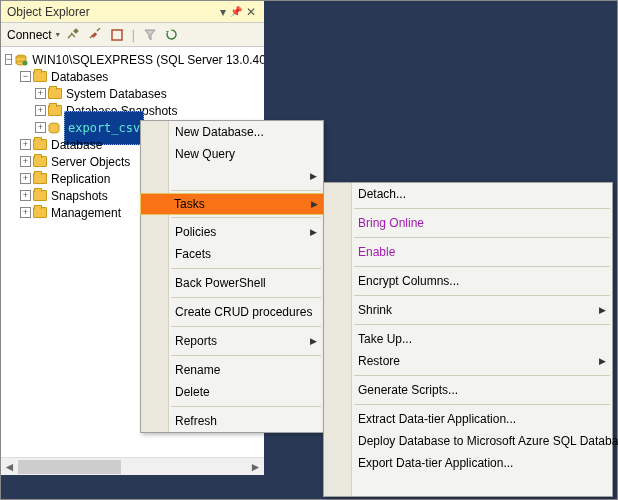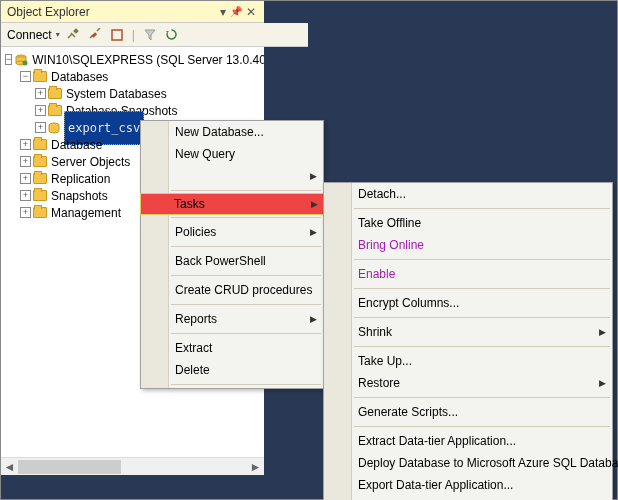--- a/index.html
+++ b/index.html
@@ -1,43 +1,43 @@
 <!DOCTYPE html>
 <html><head>
 <meta charset="utf-8">
 <style>
   * { box-sizing: border-box; font-family: "Segoe UI", Tahoma, sans-serif; font-size: 12px; }
   body { margin: 0; padding: 0; width: 618px; height: 500px; overflow: hidden; background: #fff; position: relative; }
   .frame { border: 1px solid #888; width: 618px; height: 500px; position: relative; background: #293955; }
   .panel-title { background: #fff8c9; border-bottom: 1px solid #ccc; height: 22px; display: flex; align-items: center; padding: 0 6px; color: #333; width: 263px;}
   .panel-title .spacer { flex: 1; }
   .panel-title .winbtn { width: 14px; text-align: center; color: #555; cursor: default; }
-  .toolbar { background: #f5f2e8; border-bottom: 1px solid #ccc; height: 24px; display: flex; align-items: center; padding: 0 6px; gap: 4px; width: 307px;}
+  .toolbar { background: #f5f2e8; border-bottom: 1px solid #ccc; height: 24px; display: flex; align-items: center; padding: 0 6px; gap: 4px; width: 263px;}
   .toolbar .sep { color: #aaa; margin: 0 2px; }
   .toolbar .tb-btn { width: 18px; height: 18px; display: inline-flex; align-items: center; justify-content: center; color: #5a5a3a; }
   .tree { background: #fff; width: 263px; height: 428px; overflow: hidden; position: relative; padding: 4px 0 0 4px; color: #000;}
   .tree-row { display: flex; align-items: center; height: 17px; white-space: nowrap; }
   .exp { width: 11px; height: 11px; border: 1px solid #888; margin-right: 2px; display: inline-flex; align-items: center; justify-content: center; font-size: 9px; line-height: 1; color: #555; background: #fff;}
   .folder-icon { width: 14px; height: 11px; background: #f4c44a; border: 1px solid #c89a1a; border-radius: 1px; margin-right: 4px; display: inline-block; position: relative;}
   .folder-icon::before { content:""; position:absolute; top:-3px; left:0; width:6px; height:3px; background:#f4c44a; border:1px solid #c89a1a; border-bottom:none; border-radius:1px 1px 0 0;}
   .server-icon { width: 14px; height: 12px; margin-right: 4px; display:inline-block; }
   .db-icon { width: 12px; height: 12px; margin-right: 4px; display:inline-block; }
-  .sel-db { background: #0a3d91; color: #e5e5e5; padding: 9px 3px; font-family: Consolas, monospace; border: 1px dotted #8ab; font-size:12px; }
+  .sel-db { background: #0a3d91; color: #5eead4; padding: 9px 3px; font-family: Consolas, monospace; border: 1px dotted #8ab; font-size:12px; }
   .scrollbar-h { position: absolute; bottom: 0; left: 0; width: 263px; height: 18px; background: #f0f0f0; border-top: 1px solid #ddd; display: flex; align-items: center; }
   .scrollbar-h .arrow { width: 17px; height: 17px; display: flex; align-items: center; justify-content: center; color: #666; }
   .scrollbar-h .track { flex: 1; height: 16px; position: relative; }
   .scrollbar-h .thumb { position: absolute; left: 0; width: 45%; height: 14px; top: 1px; background: #cdcdcd; border-radius: 0; }
 
   .ctx-menu { position: absolute; background: #f3f3f0; border: 1px solid #a0a0a0; box-shadow: 2px 2px 4px rgba(0,0,0,0.25); }
   .ctx-menu .gutter { position: absolute; left: 0; top: 0; bottom: 0; width: 28px; background: #eae7dc; border-right: 1px solid #d4d0c0; }
   .ctx-item { position: relative; height: 22px; display: flex; align-items: center; padding-left: 34px; padding-right: 20px; white-space: nowrap; color: #000; text-align: center;}
   .ctx-item.disabled { color: #a21caf; }
   .ctx-item .arrow { position: absolute; right: 6px; font-size: 9px; color: #333;}
   .ctx-sep { height: 1px; margin: 3px 2px 3px 30px; background: #d0ccbc; }
-  .ctx-item.hl { background: #ef4444; border: 1px solid #e5c860; margin: -1px; padding-left: 33px; padding-right: 19px; height: 22px;}
+  .ctx-item.hl { background: #f97316; border: 1px solid #e5c860; margin: -1px; padding-left: 33px; padding-right: 19px; height: 22px;}
   .ctx-item.hl .arrow { right: 5px; }
   
   .menu1 { left: 139px; top: 119px; width: 184px; }
   .menu2 { left: 322px; top: 181px; width: 290px; }
   
   svg { display: block; }
 </style>
 </head>
 <body>
 
@@ -172,52 +172,55 @@
     <div class="ctx-sep"></div>
     <div class="ctx-item hl">
         <span>Tasks</span>
         <span class="arrow">▶</span>
       </div>
     <div class="ctx-sep"></div>
     <div class="ctx-item">
         <span>Policies</span>
         <span class="arrow">▶</span>
       </div>
+    <div class="ctx-item">
+        <span>Facets</span>
+      </div>
     <div class="ctx-sep"></div>
     <div class="ctx-item">
         <span>Back PowerShell</span>
       </div>
     <div class="ctx-sep"></div>
     <div class="ctx-item">
         <span>Create CRUD procedures</span>
       </div>
     <div class="ctx-sep"></div>
     <div class="ctx-item">
         <span>Reports</span>
         <span class="arrow">▶</span>
       </div>
     <div class="ctx-sep"></div>
     <div class="ctx-item">
-        <span>Extract</span>
+        <span>Rename</span>
       </div>
     <div class="ctx-item">
         <span>Delete</span>
       </div>
     <div class="ctx-sep"></div>
+    <div class="ctx-item">
+        <span>Refresh</span>
+      </div>
   </div>
 
   <div class="ctx-menu menu2">
     <div class="gutter"></div>
     <div class="ctx-item">
         <span>Detach...</span>
       </div>
     <div class="ctx-sep"></div>
-    <div class="ctx-item">
-        <span>Take Offline</span>
-      </div>
     <div class="ctx-item disabled">
         <span>Bring Online</span>
       </div>
     <div class="ctx-sep"></div>
     <div class="ctx-item disabled">
         <span>Enable</span>
       </div>
     <div class="ctx-sep"></div>
     <div class="ctx-item">
         <span>Encrypt Columns...</span>

